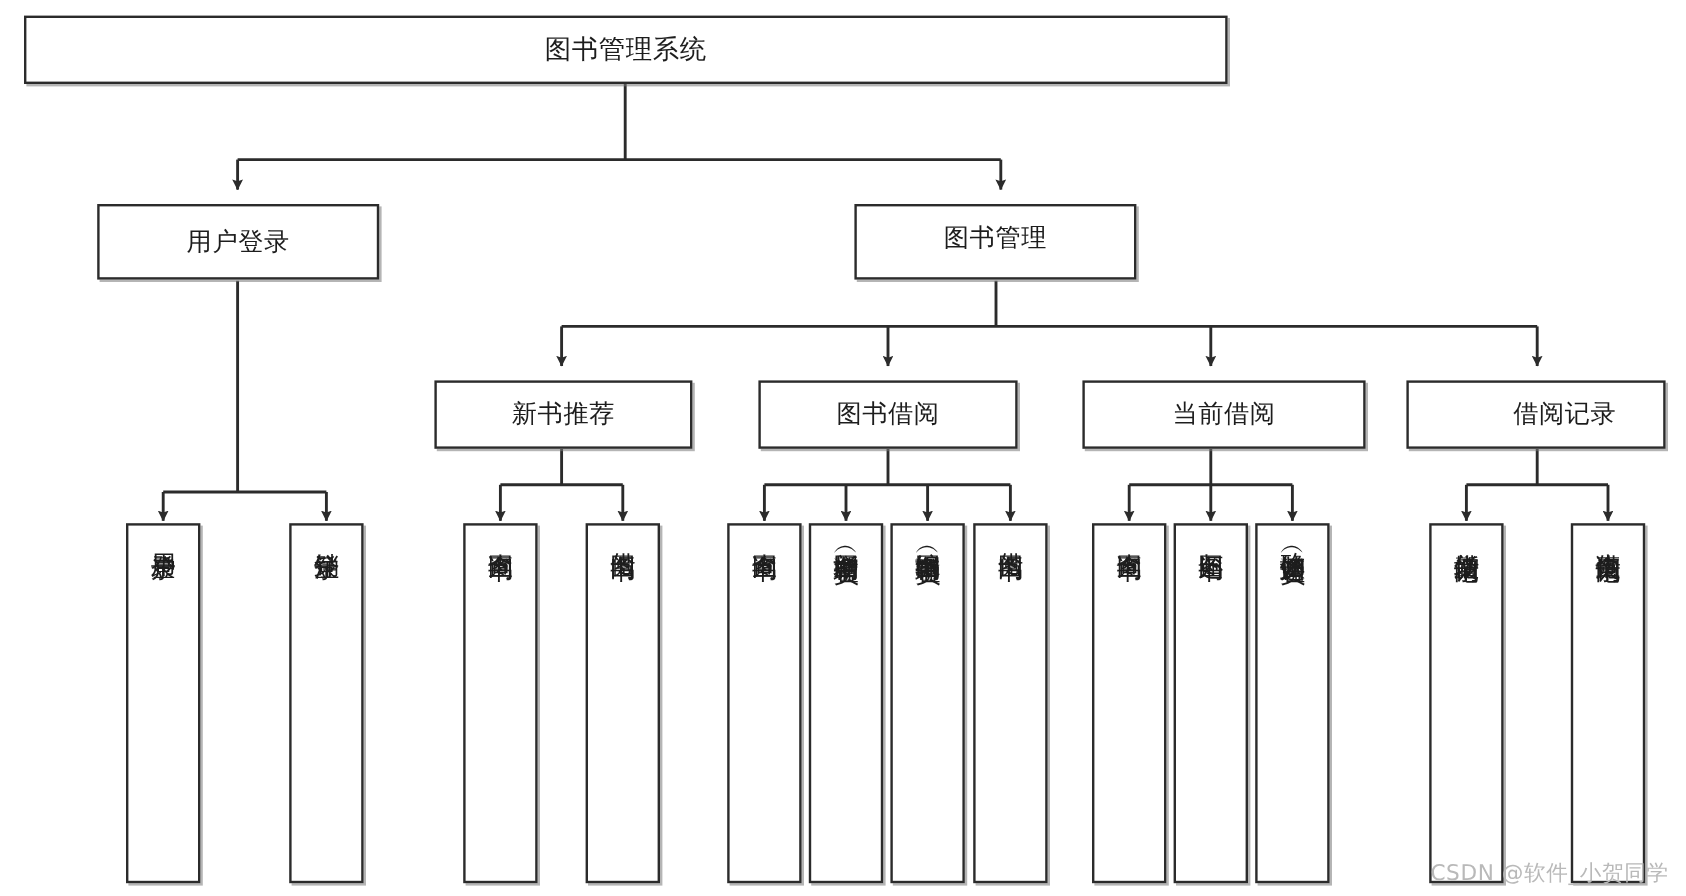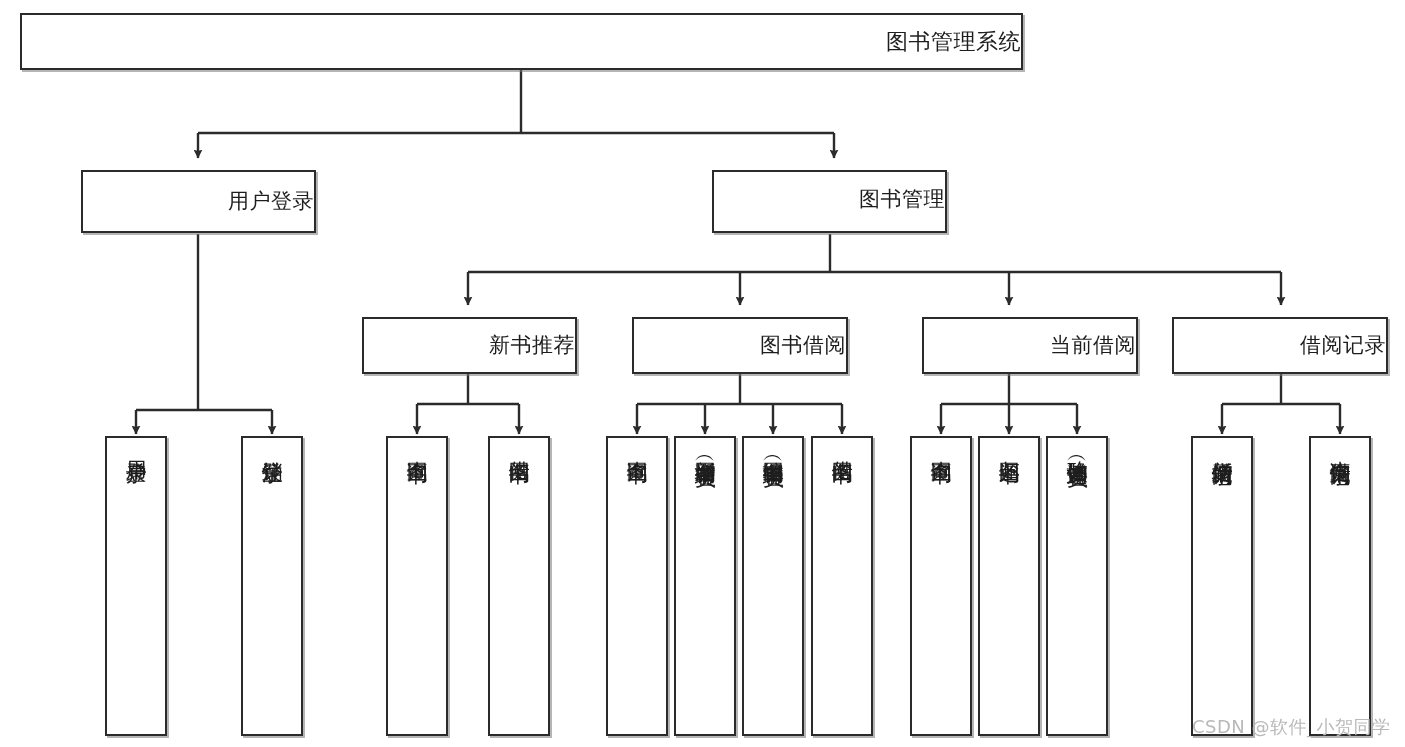--- a/index.html
+++ b/index.html
@@ -27,21 +27,21 @@
     pointer-events: none;
   }
   .node {
     position: absolute;
     box-sizing: border-box;
     background: #ffffff;
     border: 2px solid #2b2b2b;
     box-shadow: 2px 2px 0 rgba(120,120,120,0.55);
     display: flex;
     align-items: center;
-    justify-content: flex-end;
+    justify-content: center;
     color: #1d1d1d;
   }
   .node .label {
     display: block;
     text-align: center;
     line-height: 1.18;
     letter-spacing: 0.5px;
   }
   .node.horizontal .label {
     writing-mode: horizontal-tb;
@@ -143,21 +143,21 @@
   </div>
 
   <div class="node horizontal" style="left:362px; top:317px; width:215px; height:57px;">
     <span class="label">新书推荐</span>
   </div>
 
   <div class="node horizontal" style="left:632px; top:317px; width:216px; height:57px;">
     <span class="label">图书借阅</span>
   </div>
 
-  <div class="node horizontal" style="left:922px; top:317px; width:216px; height:57px;">
+  <div class="node horizontal" style="left:902px; top:317px; width:236px; height:57px;">
     <span class="label">当前借阅</span>
   </div>
 
   <div class="node horizontal" style="left:1172px; top:317px; width:216px; height:57px;padding-left:48px;">
     <span class="label">借阅记录</span>
   </div>
 
   <div class="node leaf" style="left:105px; top:436px; width:62px; height:300px;">
     <span class="label">用户登录</span>
   </div>

